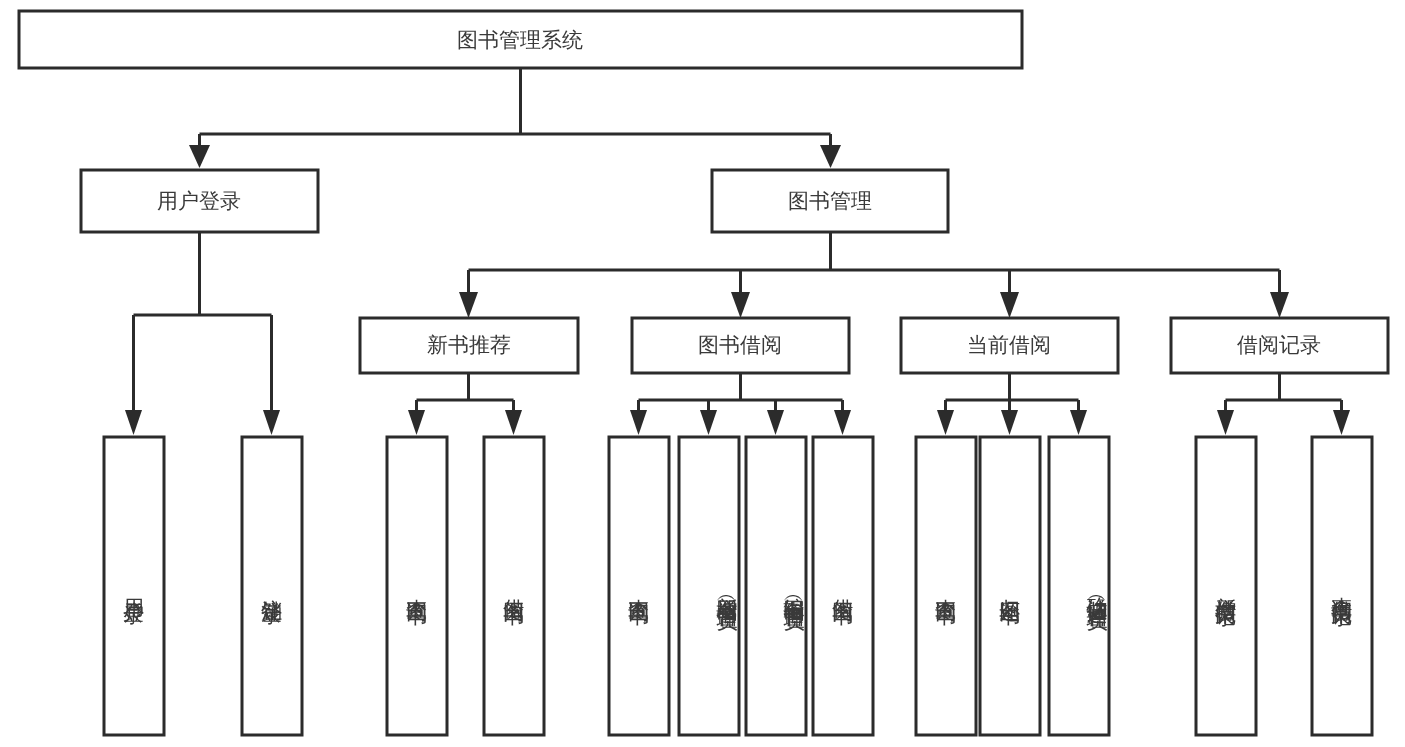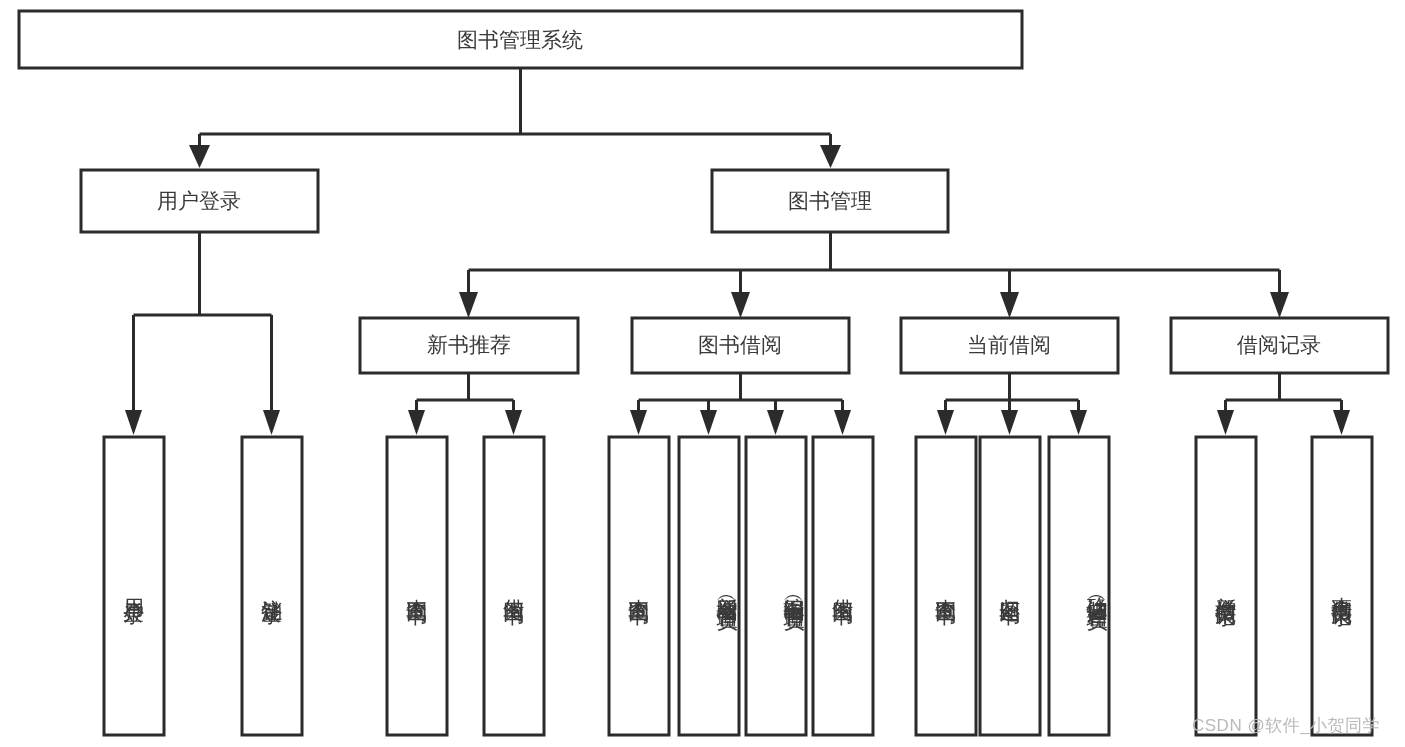--- a/index.html
+++ b/index.html
@@ -201,15 +201,14 @@
   <div class="vlabel" style="left:746px; top:443px; width:60px; height:292px;">编辑图书（管理员）</div>
   <div class="vlabel centered" style="left:813px; top:437px; width:60px; height:298px;">借阅图书</div>
 
   <div class="vlabel centered" style="left:916px; top:437px; width:60px; height:298px;">查询图书</div>
   <div class="vlabel centered" style="left:980px; top:437px; width:60px; height:298px;">归还图书</div>
   <div class="vlabel" style="left:1049px; top:443px; width:60px; height:292px;">确认归还（管理员）</div>
 
   <div class="vlabel centered" style="left:1196px; top:437px; width:60px; height:298px;">新增借阅记录</div>
   <div class="vlabel centered" style="left:1312px; top:437px; width:60px; height:298px;">查询借阅记录</div>
 
-  <div class="watermark">CSDN @软件_小贺同学</div>
 
 </div>
 
 </body></html>

